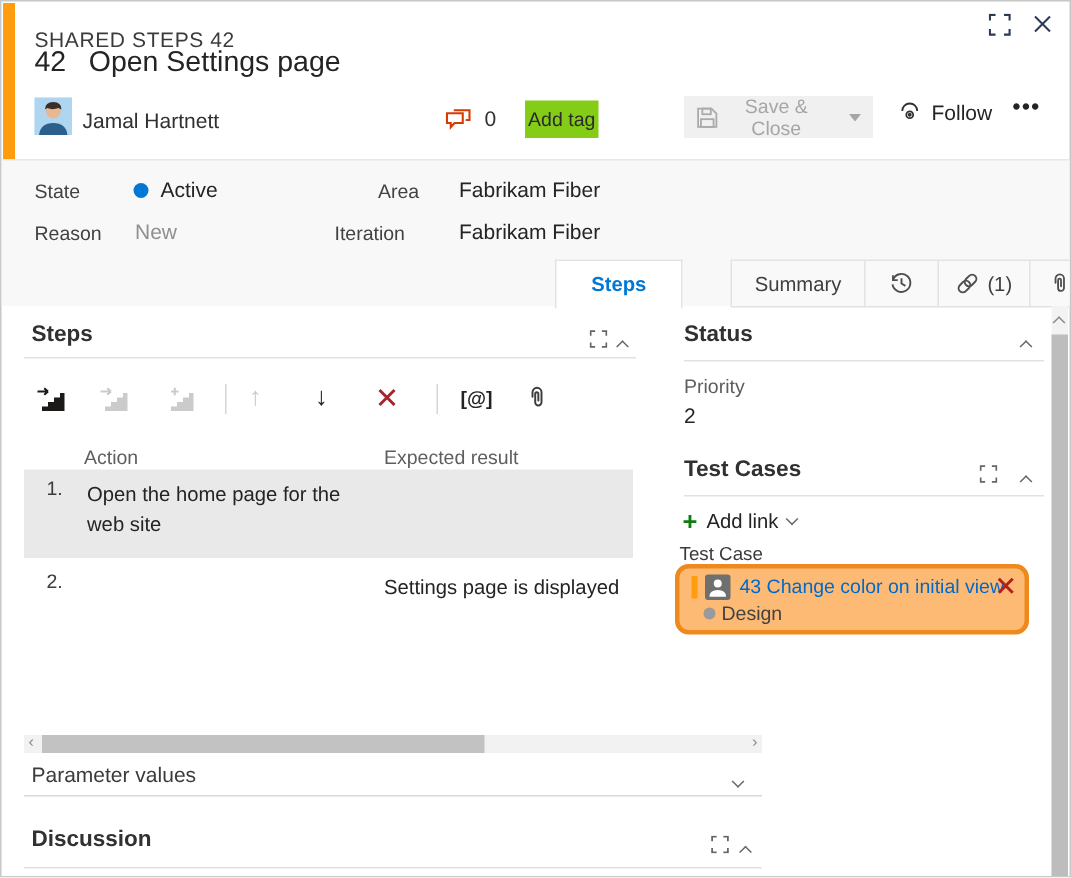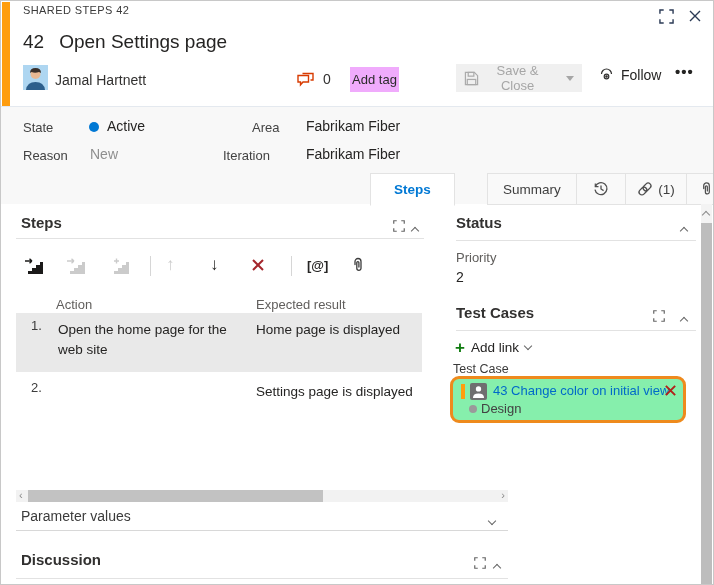--- a/index.html
+++ b/index.html
@@ -2,27 +2,27 @@
 <html><head>
 <meta charset="utf-8">
 <style>
   * { margin:0; padding:0; box-sizing:border-box; }
   html,body { background:#fff; }
   body { font-family:"Liberation Sans", sans-serif; color:#323130; }
   .dialog { position:relative; width:714px; height:585px; background:#fff;
             border:1px solid #c8c8c8; overflow:hidden; }
   .abs { position:absolute; }
   .accent-bar { left:1px; top:1px; width:8px; height:104px; background:#ff9d0e; }
-  .type-label { left:22px; top:3px; font-size:11px; letter-spacing:.4px; color:#3b3b3b; }
+  .type-label { left:22px; top:17px; font-size:14px; letter-spacing:.4px; color:#3b3b3b; }
   .title-row { left:22px; top:30px; font-size:19px; color:#252423; }
   .title-row .wid { margin-right:15px; }
   .assignee-name { left:54px; top:71px; font-size:14px; }
   .avatar { left:22px; top:64px; width:25px; height:25px; background:#aed6f1; overflow:hidden; }
   .count { left:322px; top:70px; font-size:14px; }
-  .btn-tag { left:349px; top:66px; width:49px; height:25px; background:#f0abfc; border:none;
+  .btn-tag { left:349px; top:66px; width:49px; height:25px; background:#84cc16; border:none;
              font-size:13px; color:#2b2b2b; font-family:inherit; }
   .btn-save { left:455px; top:63px; width:126px; height:28px; background:#f0f0f0; border:none;
               color:#a6a6a6; font-size:13px; font-family:inherit; display:flex; align-items:center;
               gap:6px; padding:0 8px; }
   .btn-save .caret { width:0; height:0; border-left:4px solid transparent; border-right:4px solid transparent;
                      border-top:5px solid #a6a6a6; margin-left:10px; }
   .btn-follow { left:597px; top:66px; display:flex; align-items:center; gap:6px; font-size:14px;
                 background:none; border:none; font-family:inherit; color:#252423; }
   .btn-more { left:674px; top:62px; background:none; border:none; font-size:15px; letter-spacing:1px;
               color:#252423; font-weight:bold; }
@@ -55,21 +55,21 @@
   .hscroll .arr { position:absolute; top:-1px; font-size:11px; color:#8a8a8a; }
   .vscroll { left:700px; top:203px; width:11px; height:382px; background:#f3f3f3; }
   .vscroll .thumb { position:absolute; left:0; top:19px; width:11px; height:363px; background:#bdbdbd; }
   .sec-label { font-size:14px; color:#3b3b3b; }
   .side-label { font-size:13px; color:#605e5c; }
   .side-value { font-size:14px; color:#252423; }
   .addlink { display:flex; align-items:center; gap:6px; background:none; border:none;
              font-family:inherit; font-size:13.5px; color:#252423; }
   .plus { color:#107c10; font-size:17px; font-weight:bold; line-height:1; }
   .tc-label { font-size:12.5px; color:#3a3a3a; }
-  .tc-card { left:449px; top:375px; width:236px; height:47px; background:#86efac;
+  .tc-card { left:449px; top:375px; width:236px; height:47px; background:#fdba74;
              border:3px solid #ee8a1d; border-radius:9px; }
   .tc-bar { position:absolute; left:8px; top:5px; width:4px; height:15px; background:#ff9d0e; }
   .tc-avatar { position:absolute; left:17px; top:4px; width:17px; height:17px; background:#6f6f6f;
                border-radius:2px; }
   .tc-link { position:absolute; left:40px; top:4px; font-size:13px; color:#0069c9;
              text-decoration:none; white-space:nowrap; }
   .tc-x { position:absolute; right:6px; top:5px; background:none; border:none; padding:0; }
   .tc-meta { position:absolute; left:16px; top:22px; font-size:13px; color:#424242;
              display:flex; align-items:center; gap:4px; white-space:nowrap; }
   .tc-meta .statedot { width:8px; height:8px; border-radius:50%; background:#9a9a9a; display:inline-block; }
@@ -248,21 +248,20 @@
       </svg>
     </span>
   </button>
 
   <div class="abs colhead" style="left:55px; top:296px;">Action</div>
   <div class="abs colhead" style="left:255px; top:296px;">Expected result</div>
 
   <div class="abs row-hl"></div>
   <div class="abs rownum" style="left:30px; top:317px;">1.</div>
   <div class="abs cell" style="left:57px; top:319px; width:182px;">Open the home page for the web site</div>
-  <div class="abs cell" style="left:255px; top:319px; width:165px;">Home page is displayed</div>
 
   <div class="abs rownum" style="left:30px; top:379px;">2.</div>
   <div class="abs cell" style="left:255px; top:381px; width:165px;">Settings page is displayed</div>
 
 
   <div class="abs hscroll">
     <span class="arr" style="left:3px;">‹</span>
     <div class="thumb"></div>
     <span class="arr" style="right:3px;">›</span>
   </div>

